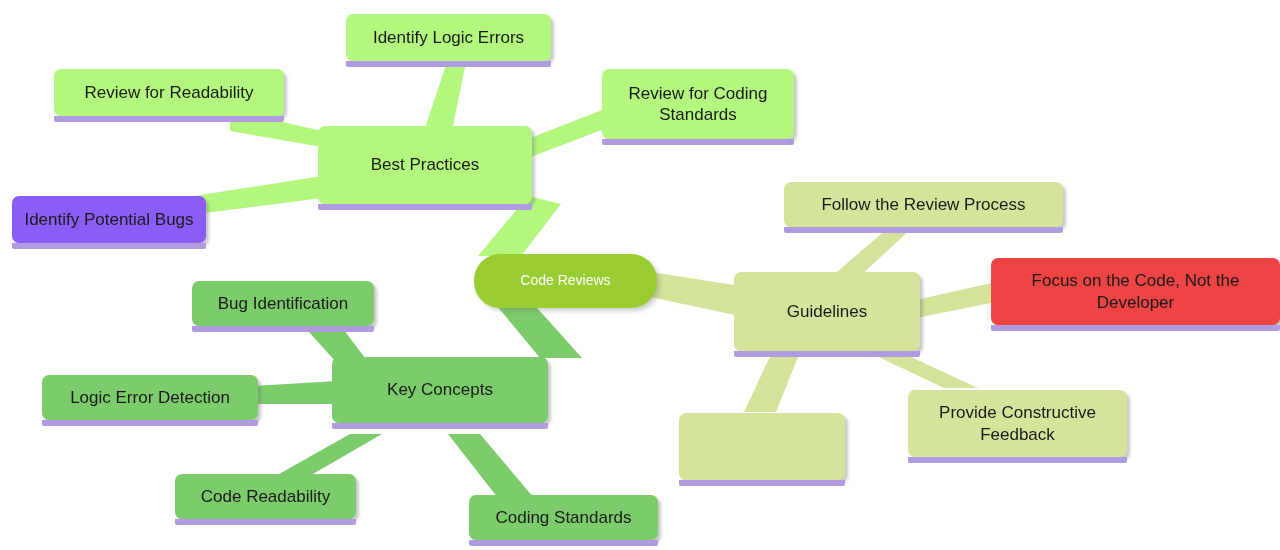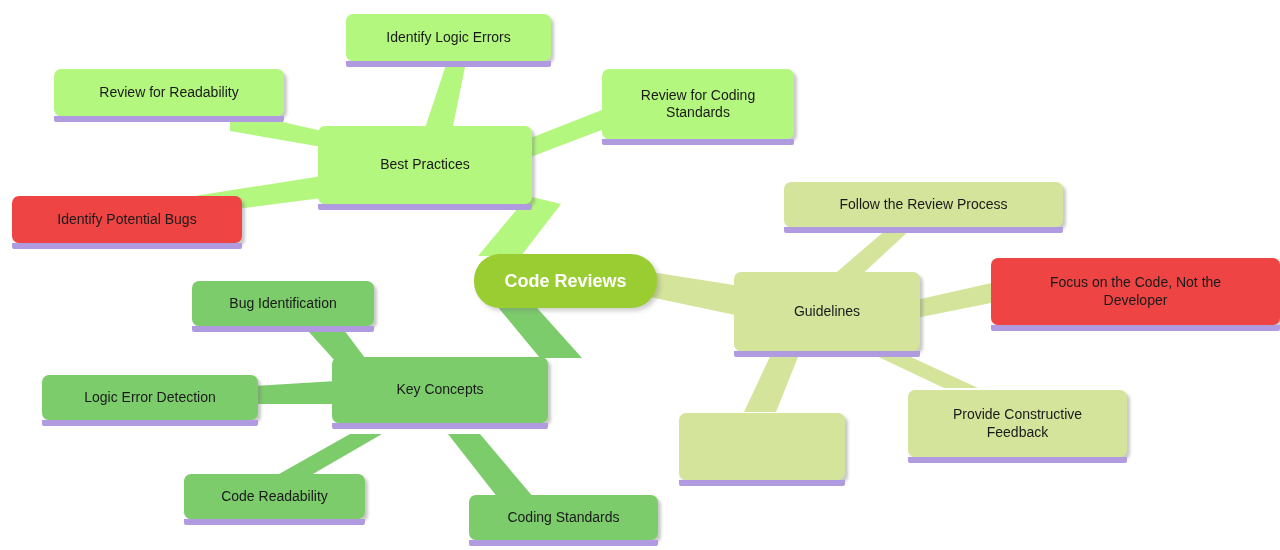--- a/index.html
+++ b/index.html
@@ -4,30 +4,30 @@
 <title>Mind Map</title>
 <style>
   html,body{margin:0;padding:0;background:#ffffff;}
   body{width:1280px;height:550px;overflow:hidden;
        font-family:"Liberation Sans","DejaVu Sans",sans-serif;}
   #canvas{position:relative;width:1280px;height:550px;background:#ffffff;}
   #edges{position:absolute;left:0;top:0;width:1280px;height:550px;}
 
   .node{position:absolute;box-sizing:border-box;display:flex;
         align-items:center;justify-content:center;text-align:center;
-        color:#1a1a1a;font-size:14px;line-height:1.25;
+        color:#1a1a1a;font-size:17px;line-height:1.25;
         border-radius:7px;padding:6px 12px;
         box-shadow:3px 3px 3px rgba(120,120,120,0.40);}
   .node .ul{position:absolute;left:0;right:0;bottom:-6px;height:6px;
             background:#b09be0;border-radius:0 0 2px 2px;}
   .node .lbl{position:relative;z-index:2;white-space:pre-line;}
 
   
-  .root{border-radius:26px;color:#ffffff;font-size:18px;
-        box-shadow:3px 3px 4px rgba(120,120,120,0.35);font-weight:bold;}
+  .root{border-radius:26px;color:#ffffff;font-size:14px;
+        box-shadow:3px 3px 4px rgba(120,120,120,0.35);}
 
   
 </style>
 </head>
 <body>
 
 <div id="canvas">
   <svg id="edges" viewBox="0 0 1280 550" xmlns="http://www.w3.org/2000/svg">
       <polygon points="528,196 478,256 521,256 561,204" fill="#B4F77E"></polygon>
       <polygon points="492,300 540,358 582,358 530,300" fill="#7CCC6C"></polygon>
@@ -59,37 +59,37 @@
       </div>
       <div class="node" style="left: 54px; top: 69px; width: 230px; height: 47px; background: rgb(180, 247, 126);">
         <span class="ul" style="background: rgb(176, 155, 224);"></span>
         <span class="lbl">Review for Readability</span>
       </div>
       <div class="node" style="left: 602px; top: 69px; width: 192px; height: 70px; background: rgb(180, 247, 126);">
         <span class="ul" style="background: rgb(176, 155, 224);"></span>
         <span class="lbl">Review for Coding
 Standards</span>
       </div>
-      <div class="node" style="left: 12px; top: 196px; width: 230px; height: 47px; background: #ef4444;">
+      <div class="node" style="left: 12px; top: 196px; width: 194px; height: 47px; background: #8b5cf6;">
         <span class="ul" style="background: rgb(176, 155, 224);"></span>
         <span class="lbl">Identify Potential Bugs</span>
       </div>
       <div class="node" style="left: 332px; top: 357px; width: 216px; height: 66px; background: rgb(124, 204, 108);">
         <span class="ul" style="background: rgb(176, 155, 224);"></span>
         <span class="lbl">Key Concepts</span>
       </div>
       <div class="node" style="left: 192px; top: 281px; width: 182px; height: 45px; background: rgb(124, 204, 108);">
         <span class="ul" style="background: rgb(176, 155, 224);"></span>
         <span class="lbl">Bug Identification</span>
       </div>
       <div class="node" style="left: 42px; top: 375px; width: 216px; height: 45px; background: rgb(124, 204, 108);">
         <span class="ul" style="background: rgb(176, 155, 224);"></span>
         <span class="lbl">Logic Error Detection</span>
       </div>
-      <div class="node" style="left: 184px; top: 474px; width: 181px; height: 45px; background: rgb(124, 204, 108); text-align: right;">
+      <div class="node" style="left: 175px; top: 474px; width: 181px; height: 45px; background: rgb(124, 204, 108); text-align: right;">
         <span class="ul" style="background: rgb(176, 155, 224);"></span>
         <span class="lbl">Code Readability</span>
       </div>
       <div class="node" style="left: 432px; top: 495px; width: 189px; height: 45px; background: rgb(124, 204, 108); margin-left: 37px;">
         <span class="ul" style="background: rgb(176, 155, 224);"></span>
         <span class="lbl">Coding Standards</span>
       </div>
       <div class="node" style="left: 734px; top: 272px; width: 186px; height: 79px; background: rgb(212, 228, 155);">
         <span class="ul" style="background: rgb(176, 155, 224);"></span>
         <span class="lbl">Guidelines</span>

